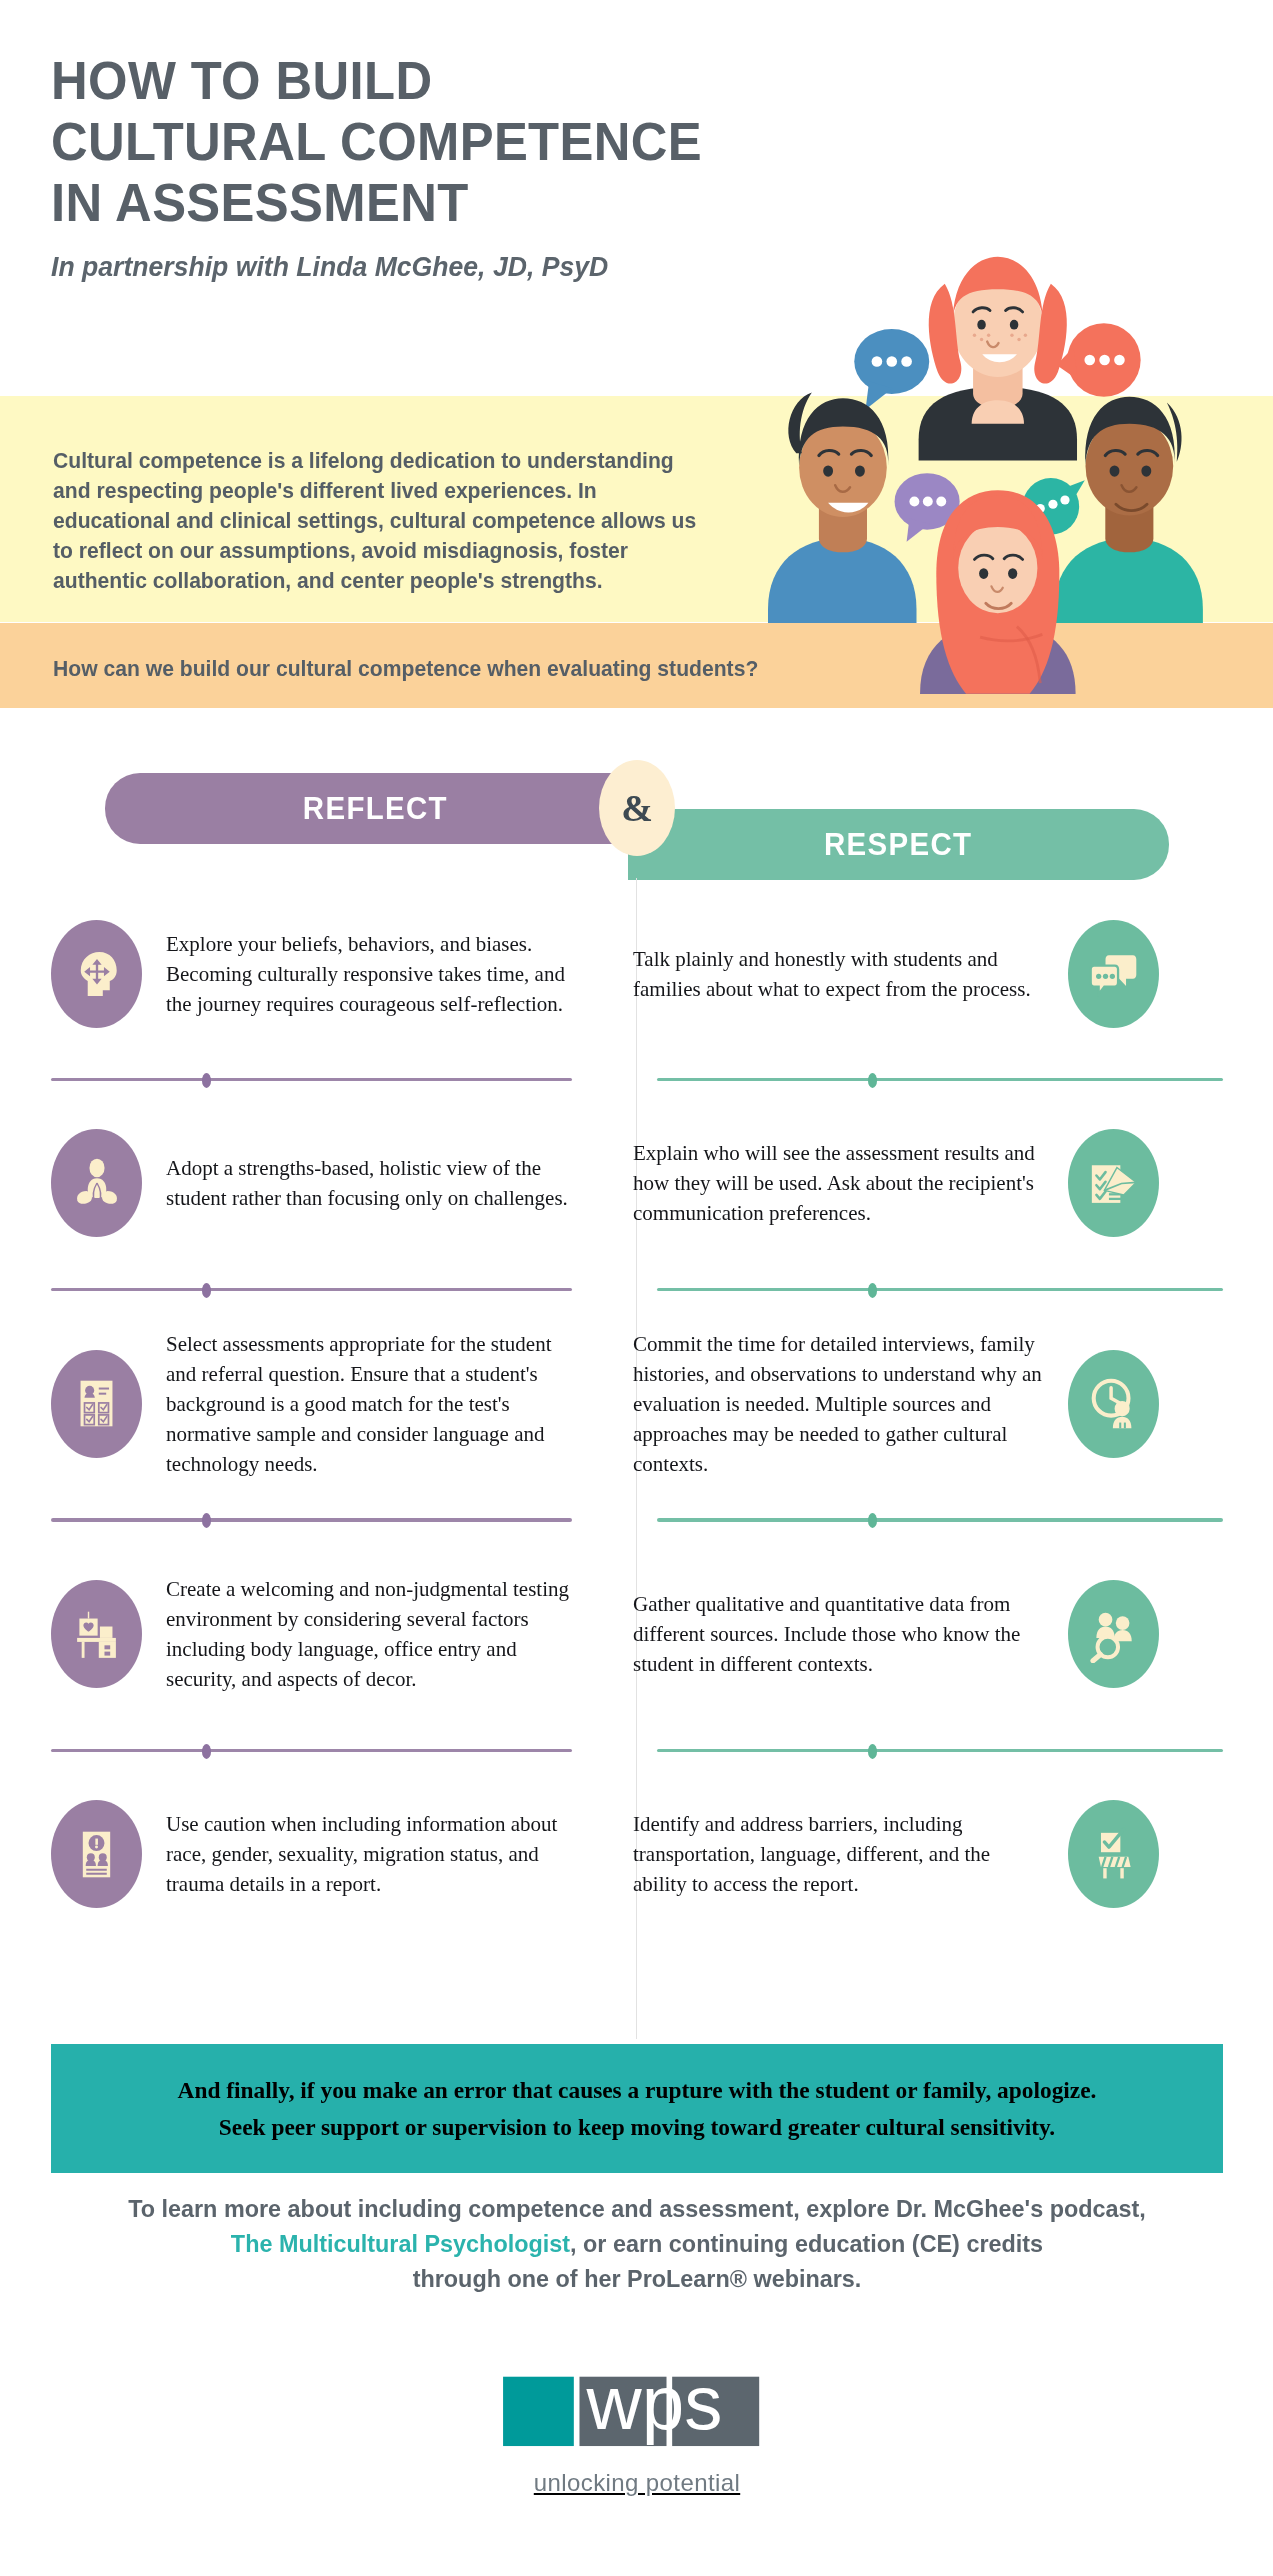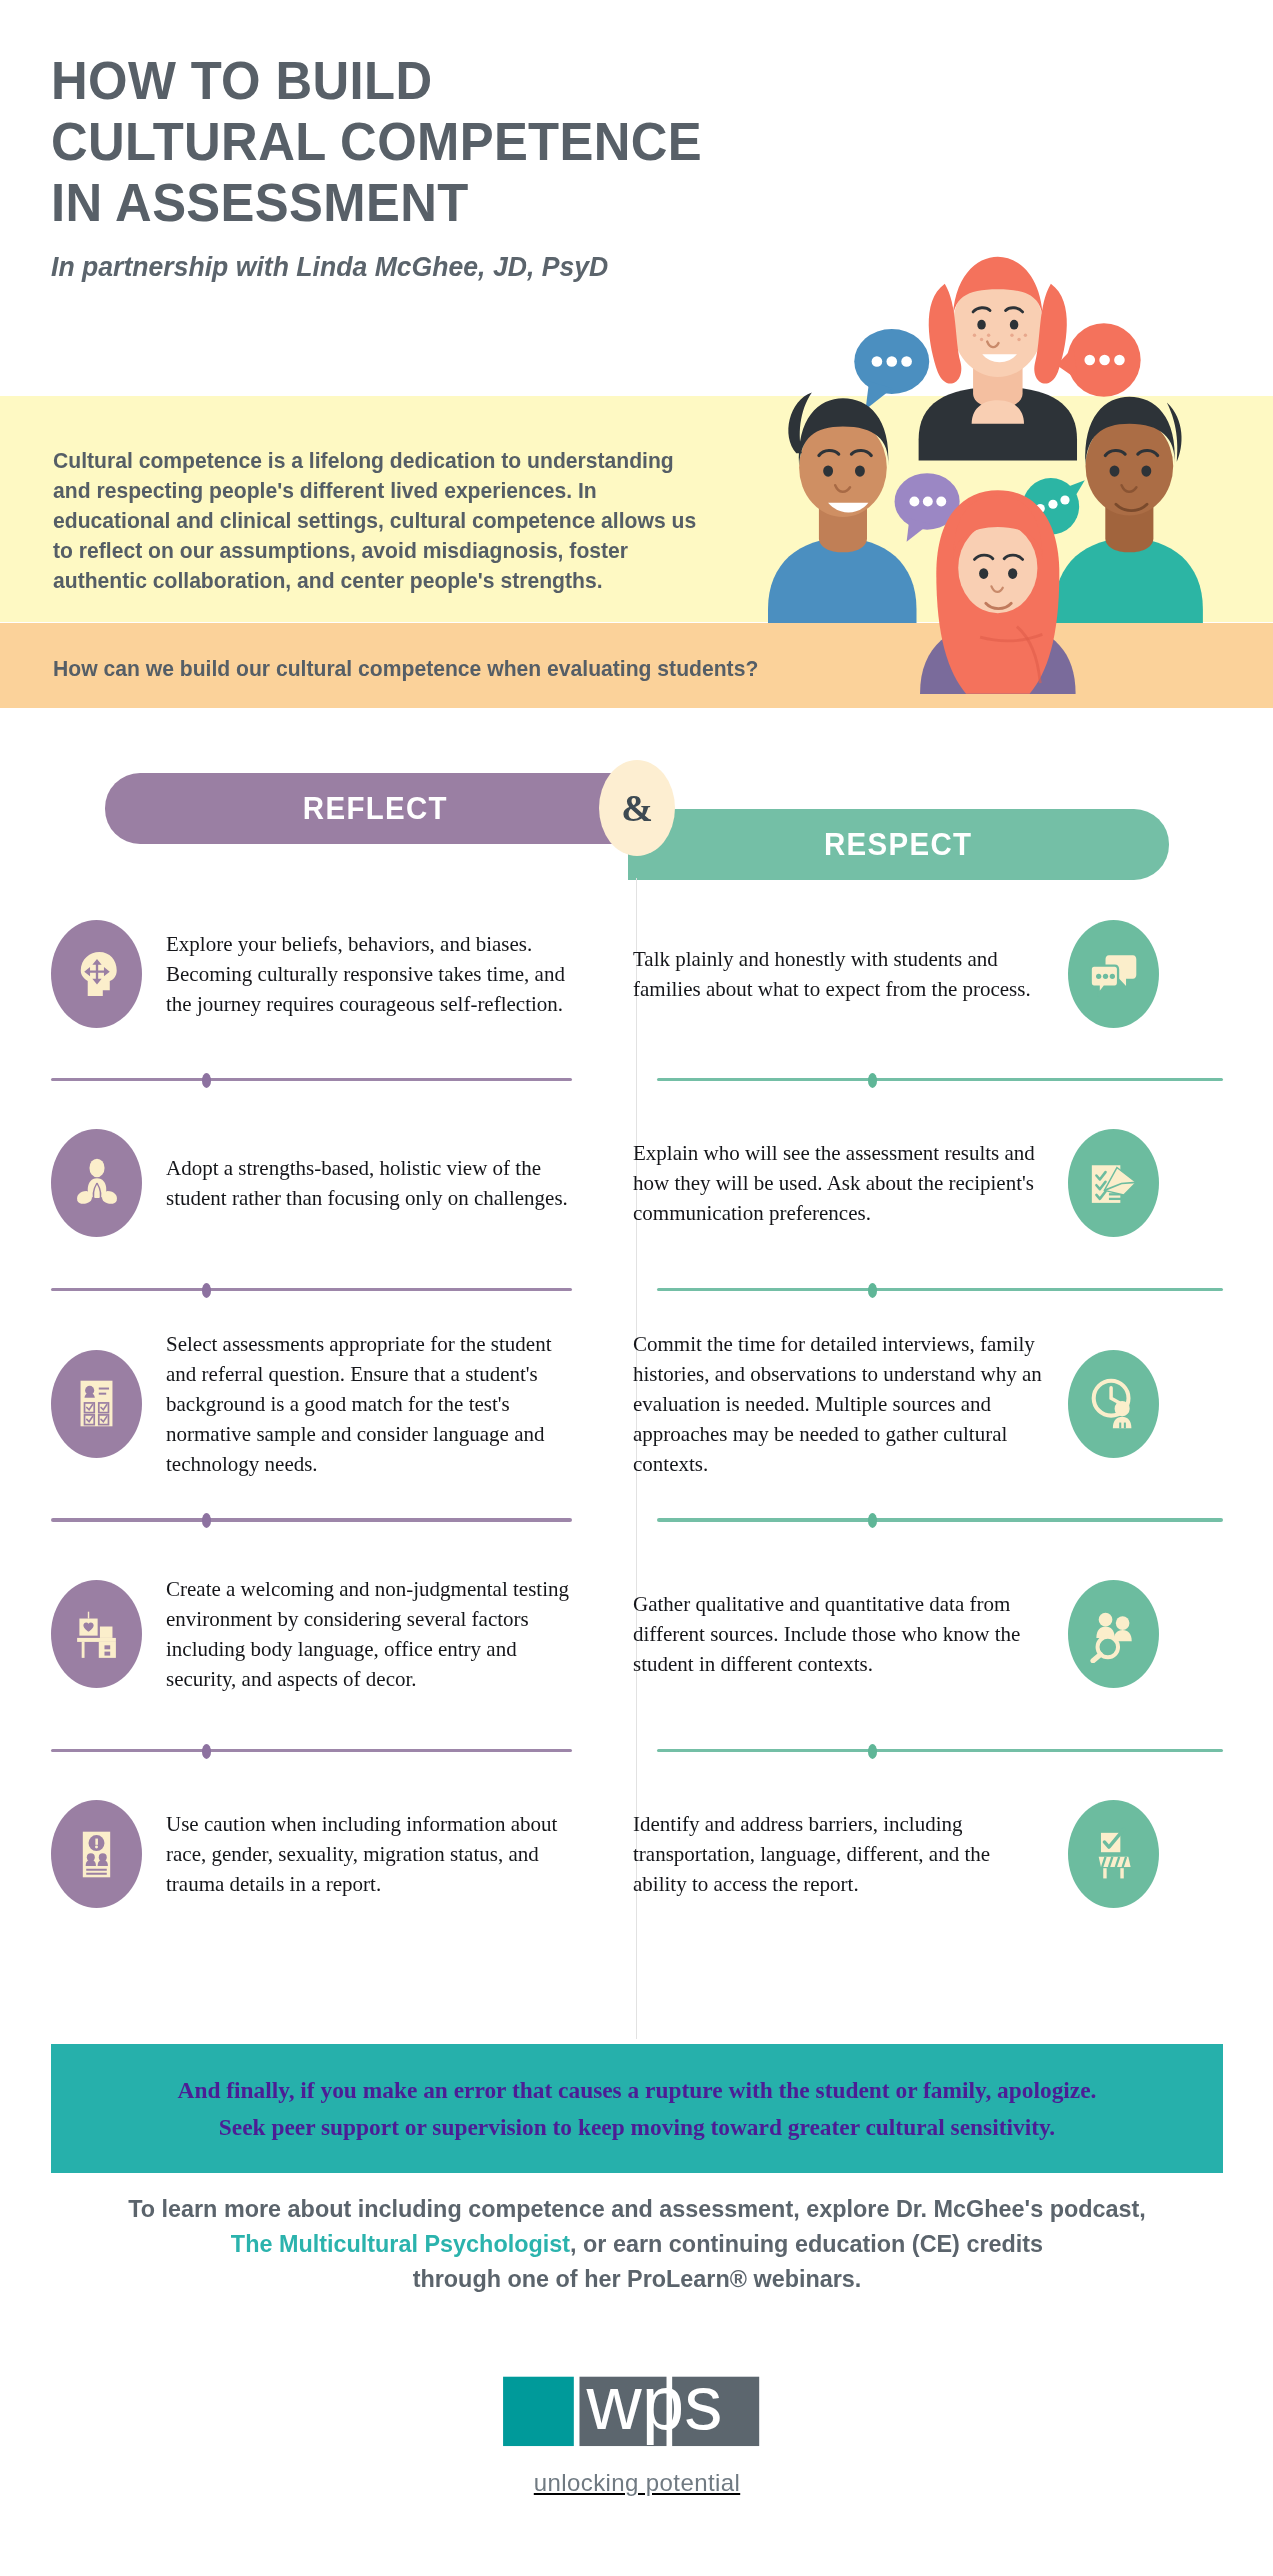--- a/index.html
+++ b/index.html
@@ -236,21 +236,21 @@
     display: flex;
     flex-direction: column;
     align-items: center;
     justify-content: center;
   }
   .closing-line {
     font-family: "Liberation Serif", serif;
     font-weight: 700;
     font-size: 23.4px;
     line-height: 37px;
-    color: #4c1d95;
+    color: #000000;
     text-align: center;
   }
 
   
   .footer-note {
     position: absolute;
     left: 106px; top: 2192px;
     width: 1062px;
     text-align: center;
     font-family: "Liberation Sans Narrow", "Liberation Sans", sans-serif;

